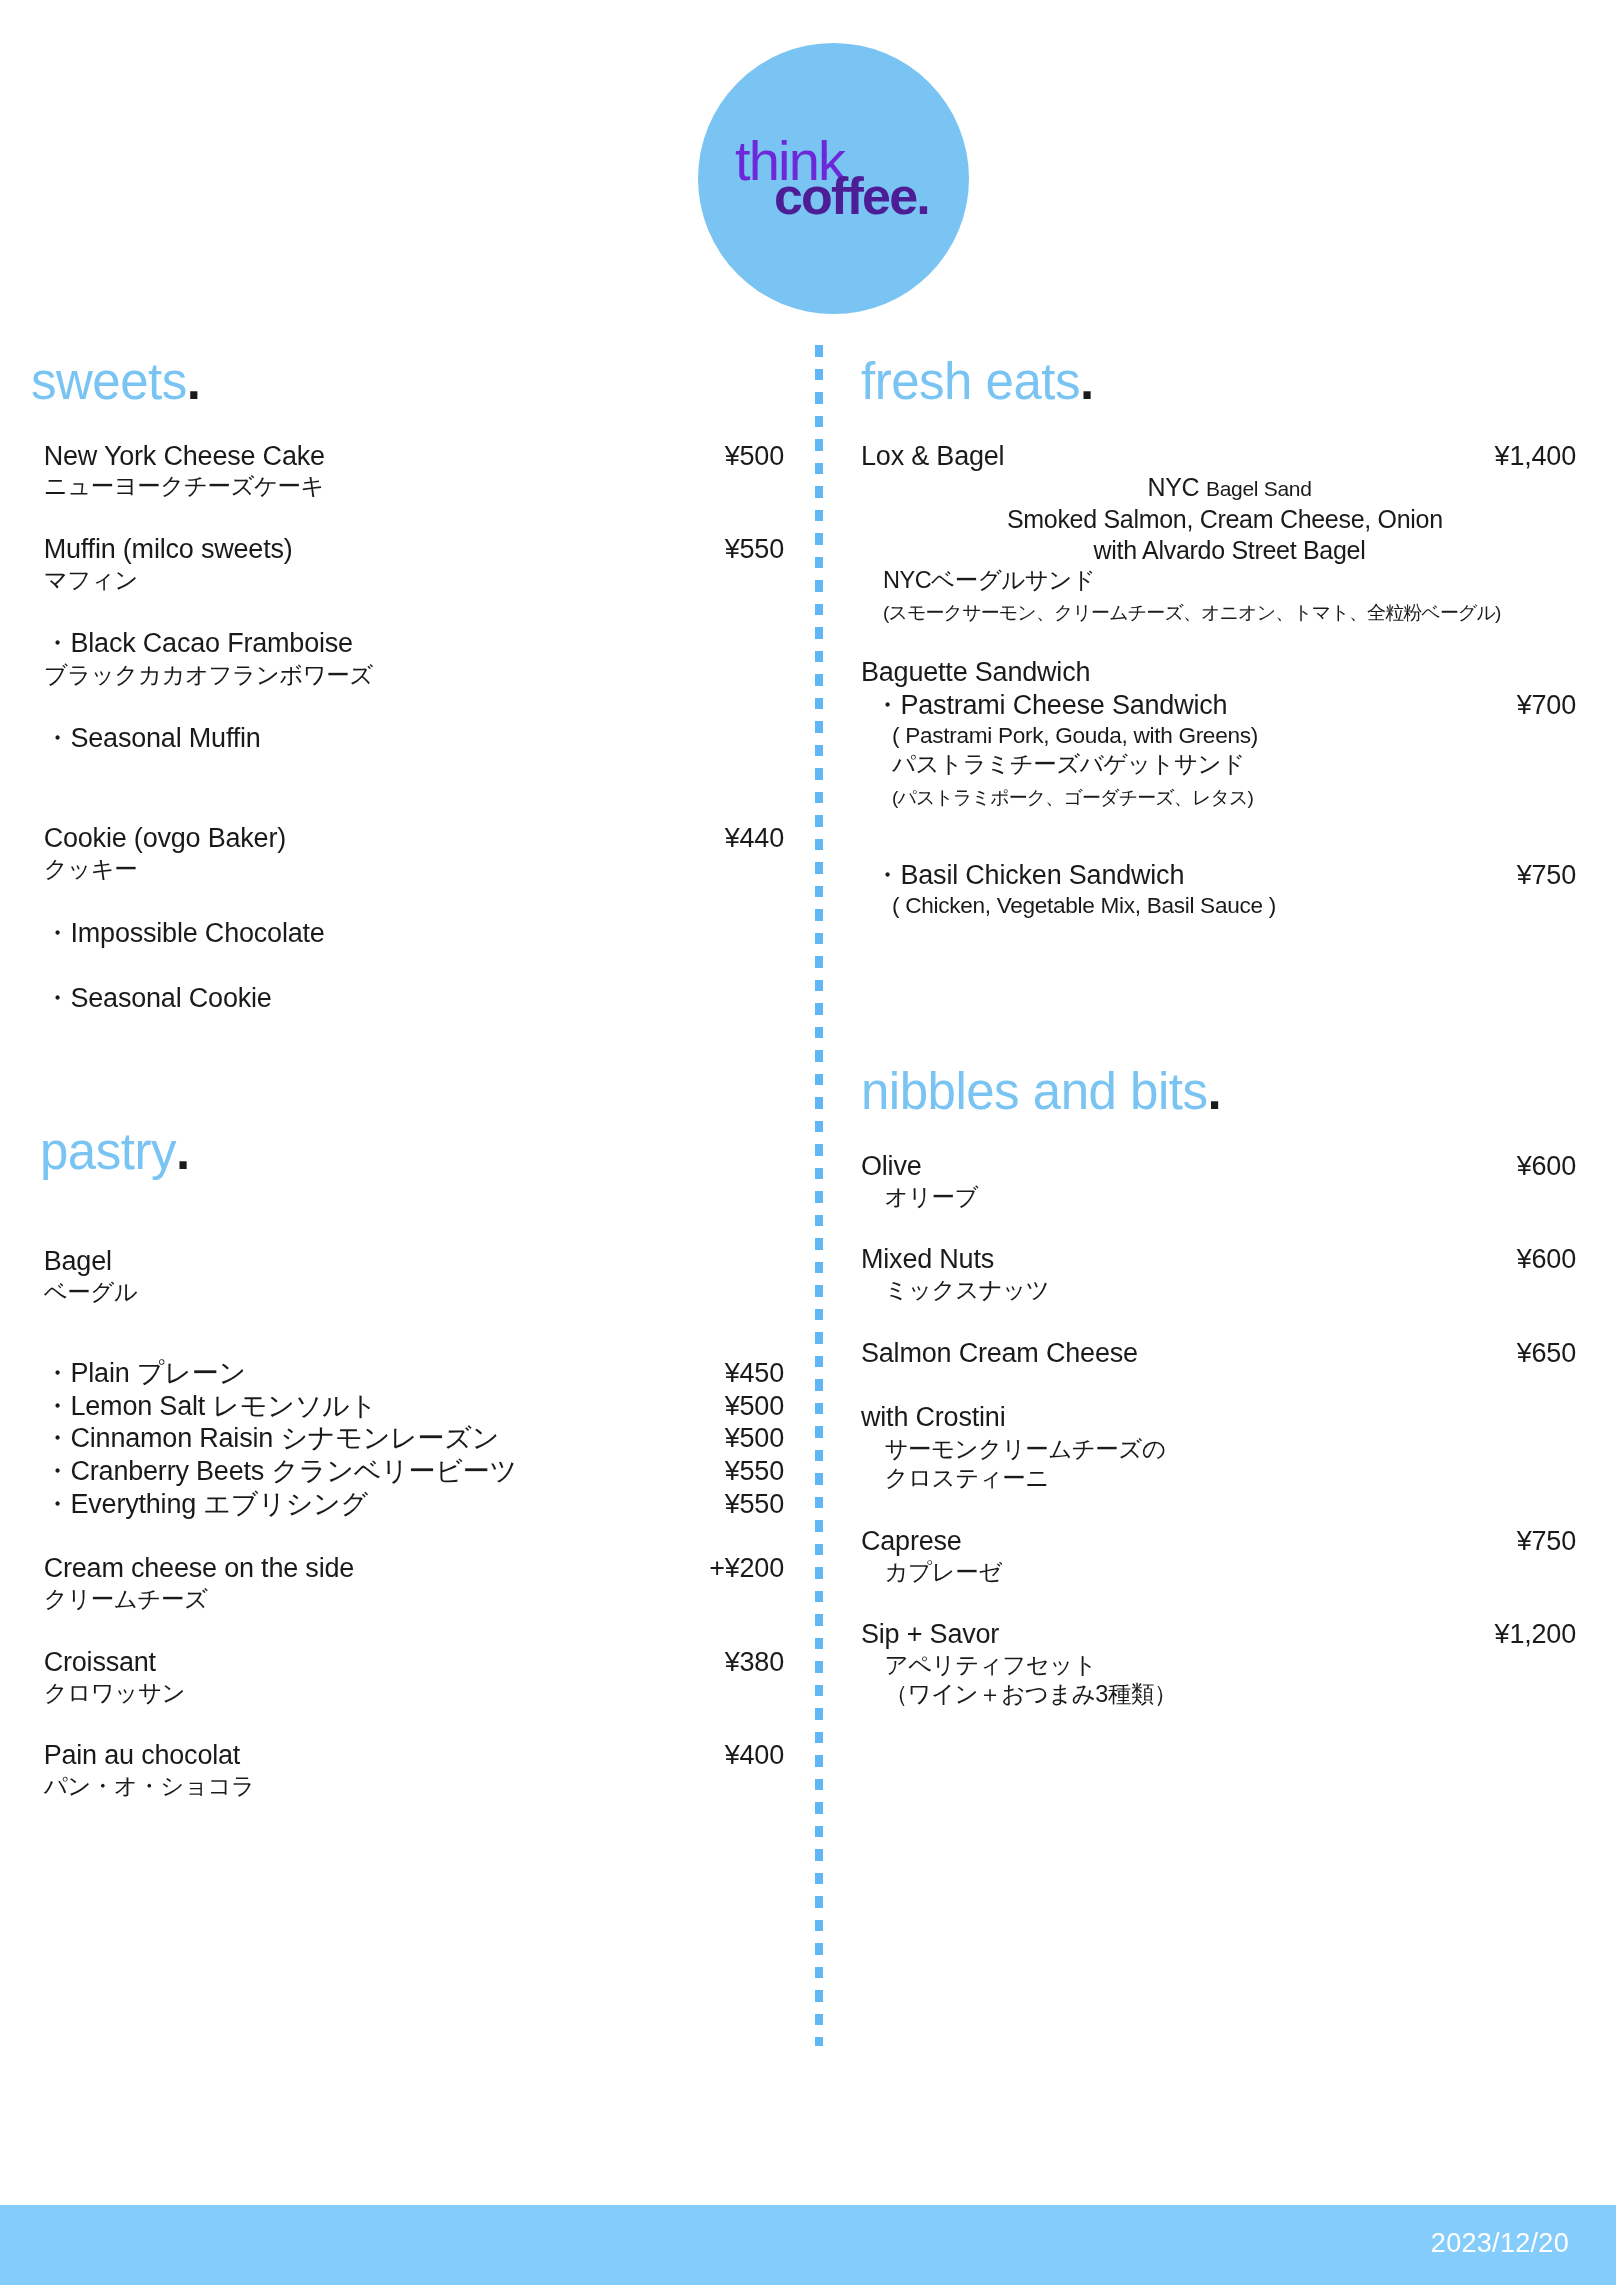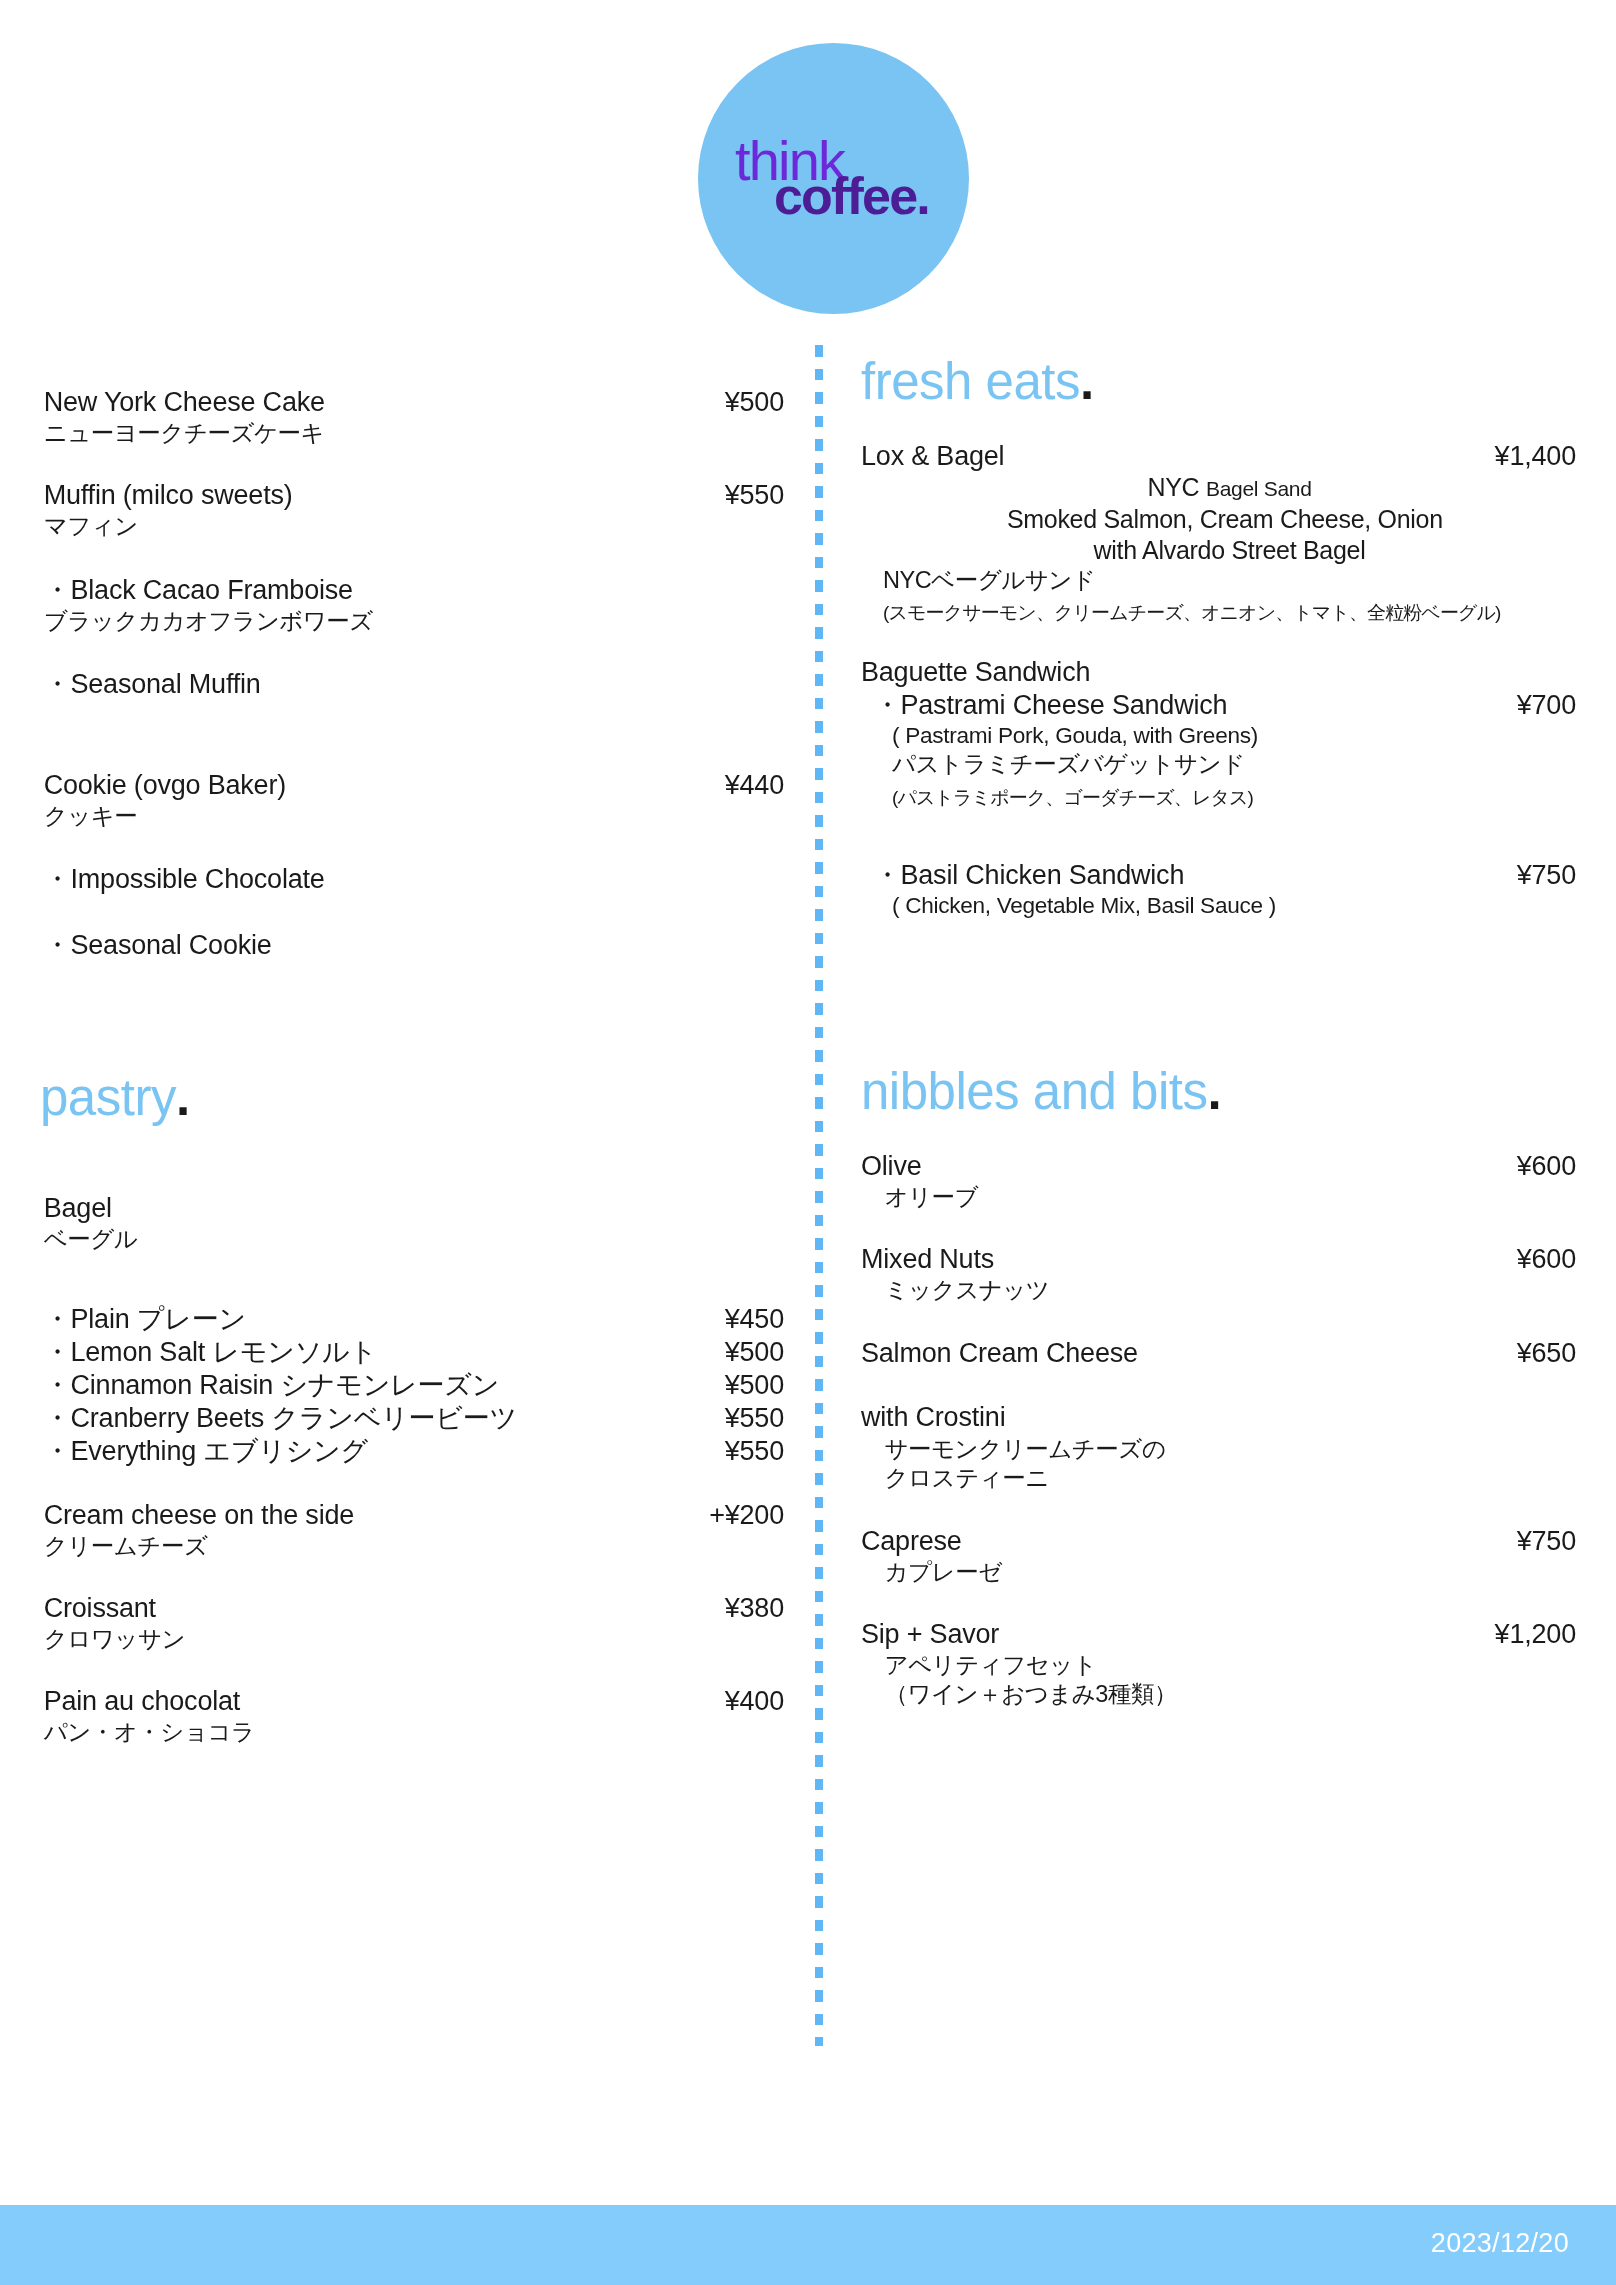--- a/index.html
+++ b/index.html
@@ -177,20 +177,23 @@
     <div class="logo-text">
       <div class="logo-think">think</div>
       <div class="logo-coffee">coffee.</div>
     </div>
   </div>
 
   <div class="divider"></div>
 
   <div class="col-left">
 
+    <div class="section-head">
+      <span>sweets</span><span class="dot">.</span>
+    </div>
 
     <div class="gap-md"></div>
 
     <div class="item indent-1">
       <span class="nm">New York Cheese Cake</span>
       <span class="pr">¥500</span>
     </div>
     <div class="jp indent-1">ニューヨークチーズケーキ</div>
 
     <div class="gap-md"></div>

